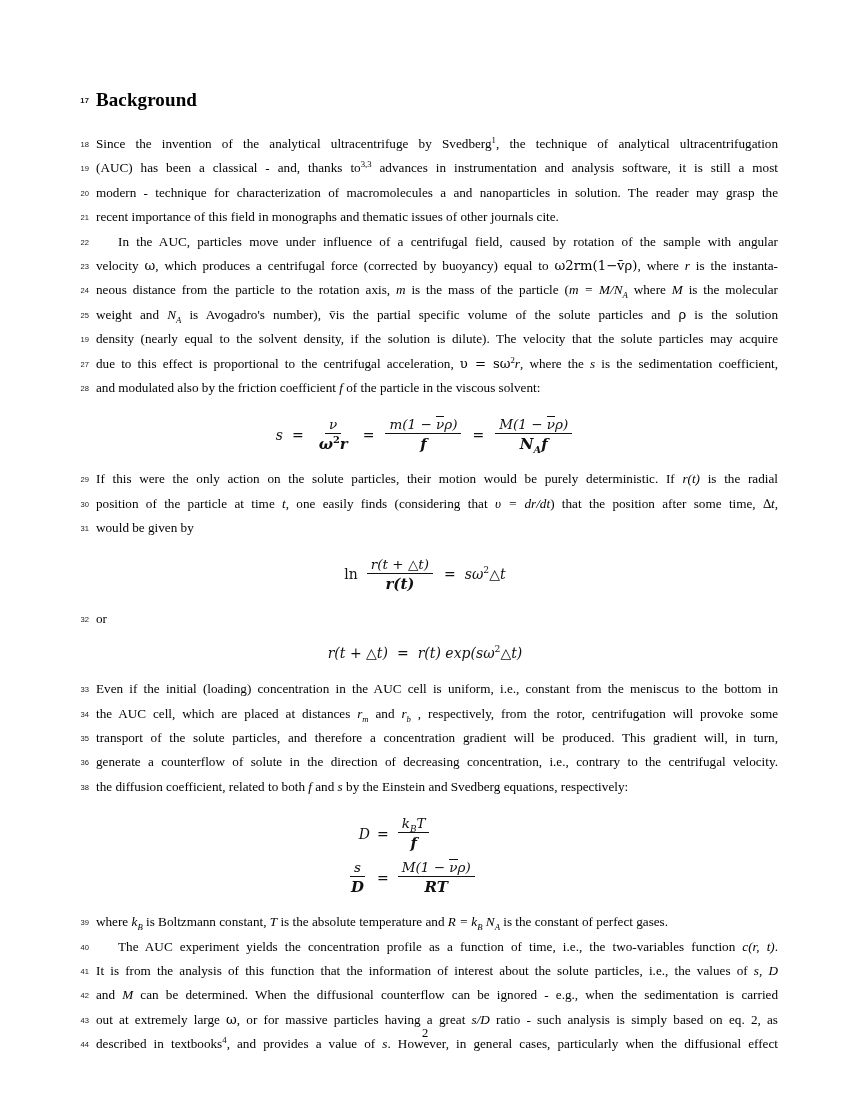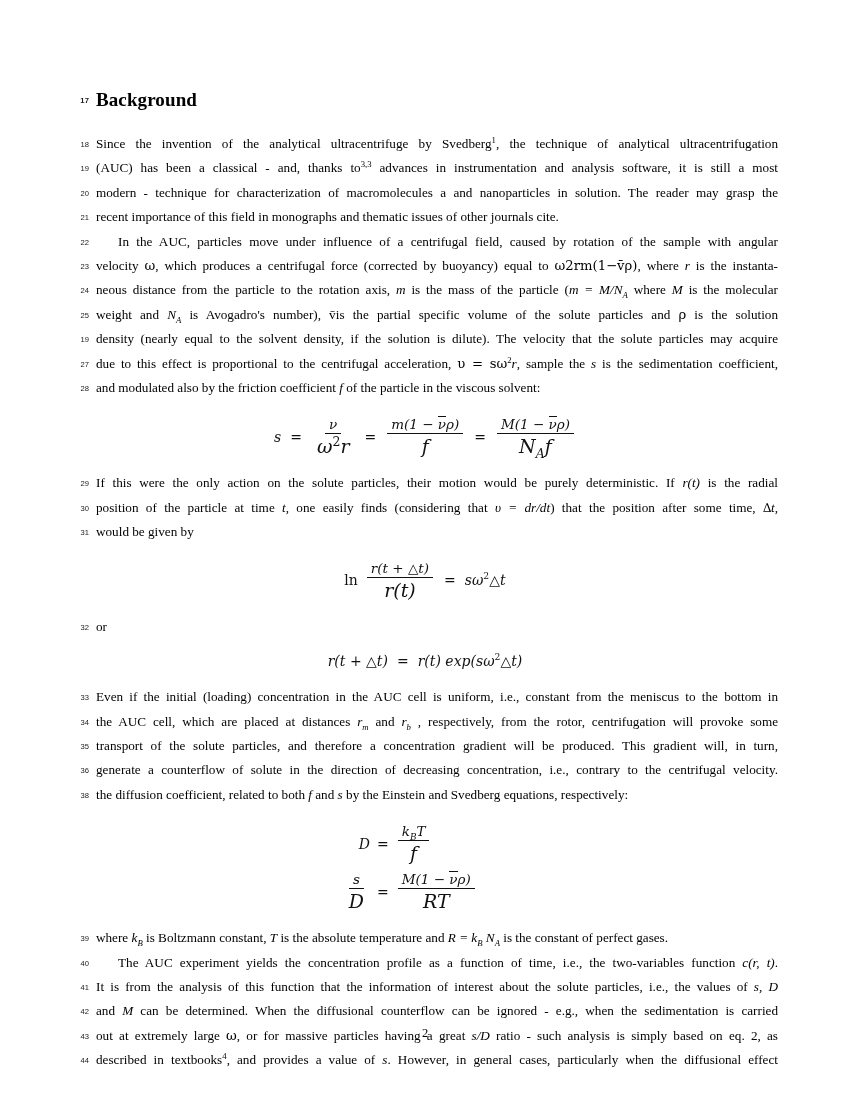--- a/index.html
+++ b/index.html
@@ -114,22 +114,23 @@
     margin: 0 2px;
   }
   .frac > .num {
     padding: 0 4px 1px 4px;
     border-bottom: 1px solid #111;
     font-size: 13.5px;
     white-space: nowrap;
   }
   .frac > .den {
     padding: 1px 4px 0 4px;
-    font-size: 19px;
+    font-size: 15px;
     white-space: nowrap;
+    font-weight: bold;
   }
   .ovl {
     border-top: 1px solid #111;
     display: inline-block;
     line-height: 1.08;
     padding-top: 0px;
   }
   .stack-eq {
     display: flex;
     flex-direction: column;
@@ -205,21 +206,21 @@
     <div class="lrow">
       <span class="lnum">25</span>
       <span class="ltext just"><span>weight and </span><i>N</i><sub><i>A</i></sub><span> is Avogadro's number), v̄is the partial specific volume of the solute particles and </span><span class="greek">ρ</span><span> is the solution</span></span>
     </div>
     <div class="lrow">
       <span class="lnum">19</span>
       <span class="ltext just">density (nearly equal to the solvent density, if the solution is dilute). The velocity that the solute particles may acquire</span>
     </div>
     <div class="lrow">
       <span class="lnum">27</span>
-      <span class="ltext just"><span>due to this effect is proportional to the centrifugal acceleration, </span><span class="greek it">υ = sω</span><sup>2</sup><i>r</i><span>, sample the </span><i>s</i><span> is the sedimentation coefficient,</span></span>
+      <span class="ltext just"><span>due to this effect is proportional to the centrifugal acceleration, </span><span class="greek it">υ = sω</span><sup>2</sup><i>r</i><span>, where the </span><i>s</i><span> is the sedimentation coefficient,</span></span>
     </div>
     <div class="lrow">
       <span class="lnum">28</span>
       <span class="ltext noj"><span>and modulated also by the friction coefficient </span><i>f</i><span> of the particle in the viscous solvent:</span></span>
     </div>
 
     <div class="math math-gap-1">
       <span class="mrow">
         <span class="mi">s</span>
         <span class="mo">=</span>

